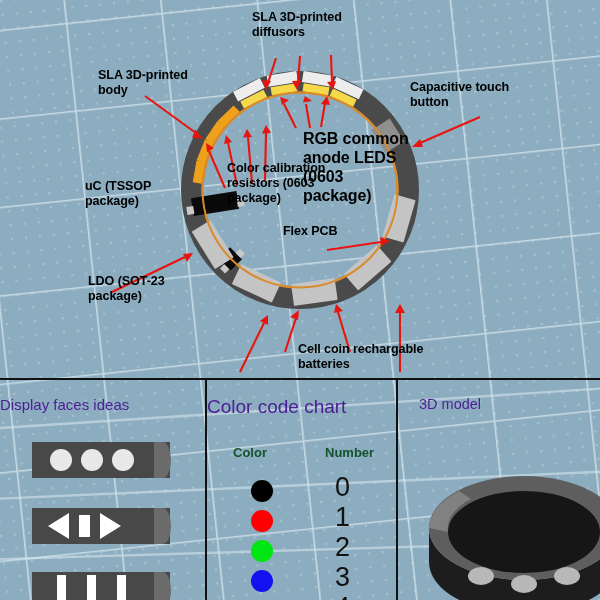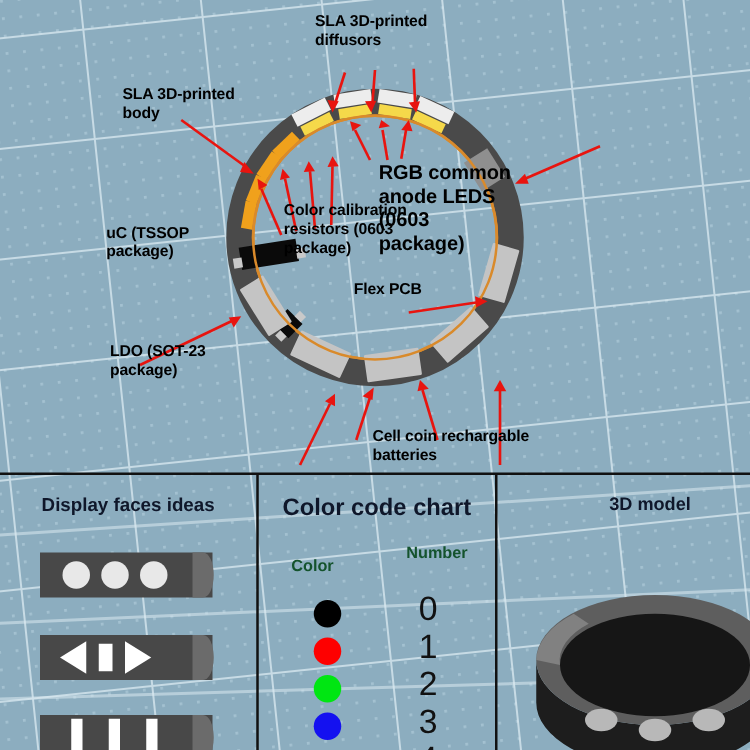--- a/index.html
+++ b/index.html
@@ -31,22 +31,22 @@
   }
   .lbl.l13{font-size:12.6px;}
   .lbl.l11{font-size:16px;}
 
   .panel{position:absolute;top:0;height:220px;overflow:hidden;}
   #p1{left:0;width:205px;}
   #p2{left:207px;width:189px;}
   #p3{left:398px;width:202px;margin-left:21px;}
 
   .panel-title{
-    position:absolute;width:100%;text-align:center;
-    font-size:15px;font-weight:bold;color:#0f172a;
+    position:absolute;width:100%;text-align:left;
+    font-size:15px;font-weight:normal;color:#4c1d95;
     top:16px;
   }
   #p2 .panel-title{font-size:19px;}
   #p3 .panel-title{font-size:14.5px;}
 
   .face{
     position:absolute;
     background:#484848;
     height:36px;
     left:32px;width:138px;
@@ -60,21 +60,21 @@
   .faceA{display:flex;gap:9px;padding-left:18px;align-items:center;}
   .tri-l{width:0;height:0;border-top:13px solid transparent;border-bottom:13px solid transparent;border-right:21px solid #fff;}
   .tri-r{width:0;height:0;border-top:13px solid transparent;border-bottom:13px solid transparent;border-left:21px solid #fff;}
   .bar-sm{width:11px;height:22px;background:#fff;}
   .faceB{display:flex;gap:10px;padding-left:16px;align-items:center;}
   .faceC{display:flex;gap:21px;padding-left:25px;align-items:center;}
   .bar-tall{width:9px;height:30px;background:#fff;}
 
   .cc-head{position:absolute;font-size:13px;font-weight:bold;color:#14532d;}
   #cc-head-color{left:26px;top:65px;}
-  #cc-head-number{left:94px;top:54px;padding-left:24px;}
+  #cc-head-number{left:94px;top:65px;padding-left:24px;}
   .cc-row{position:absolute;left:0;width:189px;height:30px;}
   .cc-swatch{position:absolute;left:44px;top:4px;width:22px;height:22px;border-radius:50%;}
   .cc-num{position:absolute;left:128px;top:-4px;font-size:27px;color:#111;font-weight:400;}
 
   svg{display:block;}
   .arrow{stroke:#e8140f;stroke-width:2.1;fill:none;}
   .arrowhead{fill:#e8140f;}
 </style>
 </head>
 <body>
@@ -297,20 +297,22 @@
             <path class="arrow" d="M400 372 L400 312"></path>
             <path class="arrowhead" d="M400 304 l5 9 l-10 0 Z"></path>
           </g>
       </g>
     </svg>
 
     <div class="lbl l13" style="left:252px;top:10px;">SLA 3D-printed
 diffusors</div>
     <div class="lbl l13" style="left:98px;top:68px;">SLA 3D-printed
 body</div>
+    <div class="lbl l13" style="left:410px;top:80px;">Capacitive touch
+button</div>
     <div class="lbl l11" style="left:303px;top:130px;">RGB common
 anode LEDS
 (0603
 package)</div>
     <div class="lbl l13" style="left:203px;top:161px;padding-left:24px;">Color calibration
 resistors (0603
 package)</div>
     <div class="lbl l13" style="left:85px;top:179px;">uC (TSSOP
 package)</div>
     <div class="lbl l13" style="left:283px;top:224px;">Flex PCB</div>

